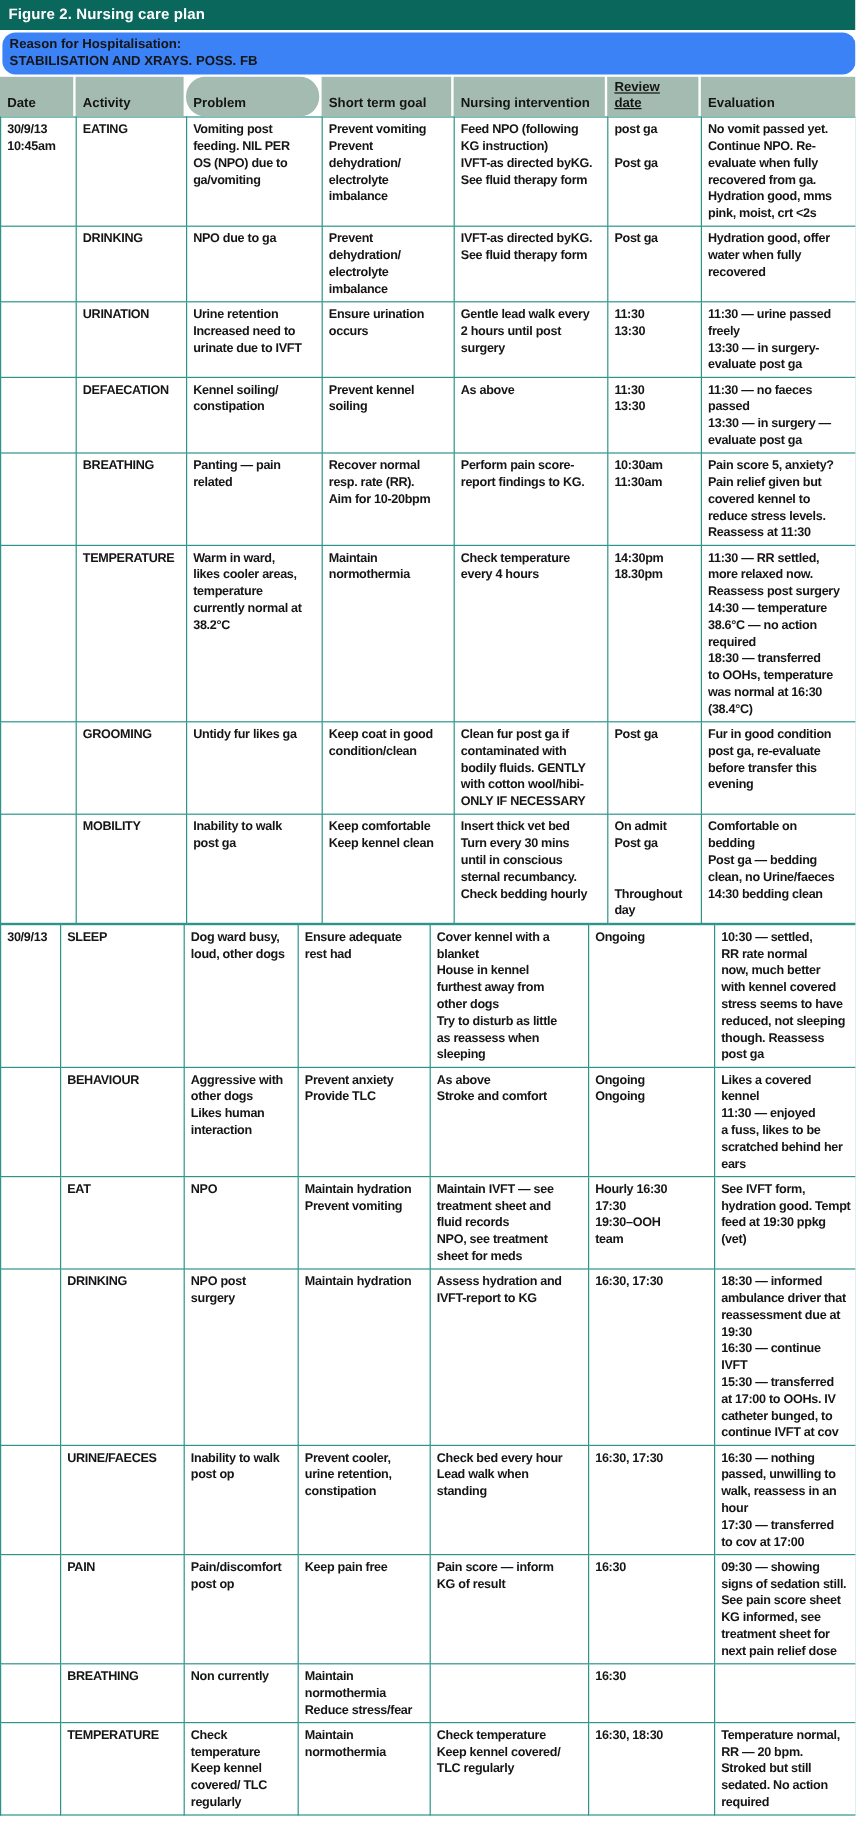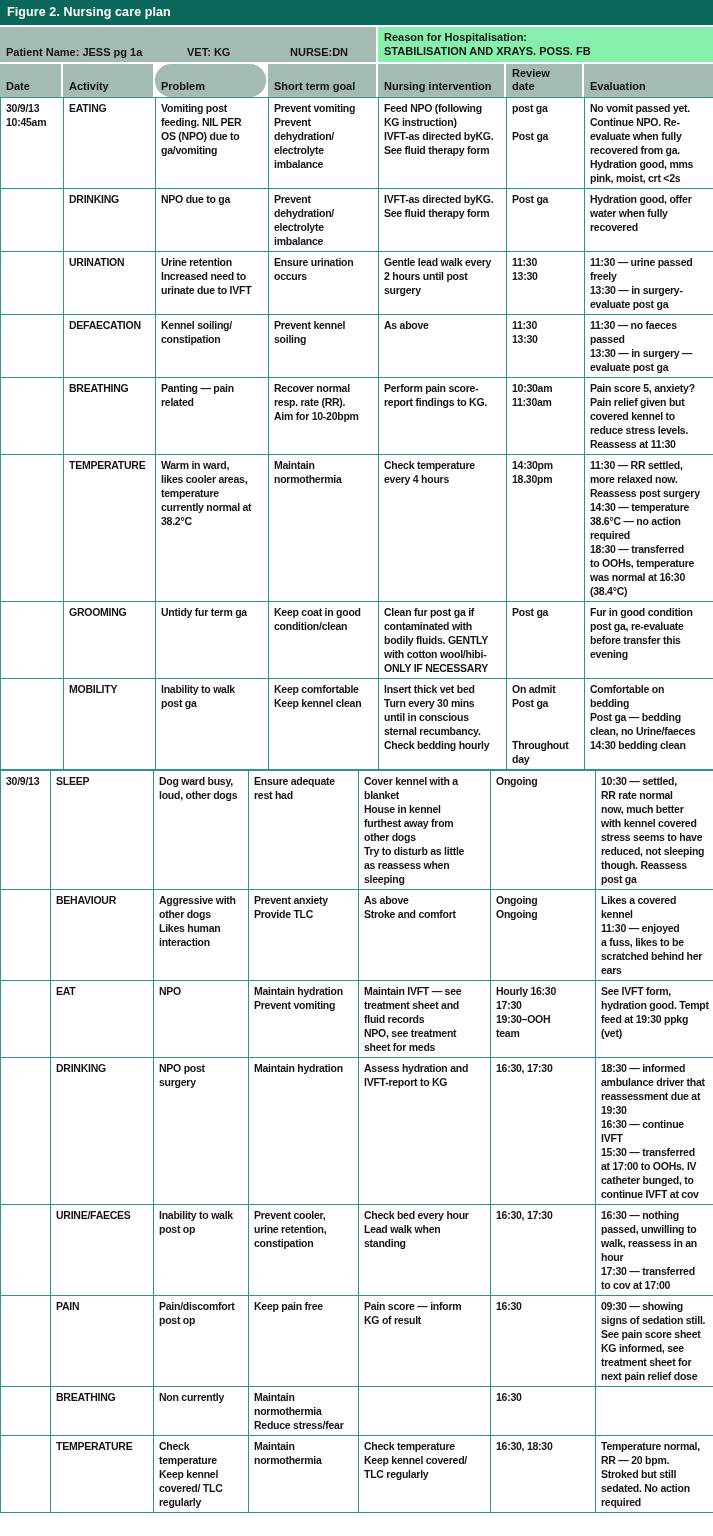--- a/index.html
+++ b/index.html
@@ -15,32 +15,32 @@
   }
   .band { display:flex; background:#fff; }
   .patient-band { margin-top:2px; min-height:35px; }
   .patient-left {
     width:376px; background:#a3bbb0; display:flex; align-items:flex-end;
     padding:3px 0 4px 6px; font-size:11px;
   }
   .patient-left .pl-name { width:181px; }
   .patient-left .pl-vet  { width:103px; }
   .patient-right {
-    flex:1; background:#86efac; margin-left:2px;
-    padding:3px 0 4px 6px; font-size:11px; line-height:14px; white-space:pre-line;
+    flex:1; background:#3b82f6; margin-left:2px;
+    padding:3px 0 4px 6px; font-size:11px; line-height:14px; white-space:pre-line;border-radius:11px;
   }
   .header-band { margin-top:2px; min-height:31px; }
   .hcell {
     background:#a3bbb0; display:flex; align-items:flex-end;
     padding:3px 2px 4px 6px; font-size:11px; line-height:13px;
     white-space:pre-line; margin-left:2px;
   }
   .hcell:first-child { margin-left:0; }
   .hc0 { width:61px; } .hc1 { width:90px; } .hc2 { width:111px;border-radius:16px; }
-  .hc3 { width:108px; } .hc4 { width:126px; } .hc5 { width:76px; }
+  .hc3 { width:108px; } .hc4 { width:126px; } .hc5 { width:76px;text-decoration:underline; }
   .hc6 { flex:1; }
   table { border-collapse:collapse; table-layout:fixed; width:713px; }
   td {
     border:1.5px solid #2e948a; vertical-align:top;
     padding:3px 3px 3px 5px; font-size:10.5px; line-height:14px;
     letter-spacing:-0.25px; white-space:pre-line; overflow:hidden;
   }
   
   .s1 .w0{width:63px} .s1 .w1{width:92px} .s1 .w2{width:113px}
   .s1 .w3{width:110px} .s1 .w4{width:128px} .s1 .w5{width:78px} .s1 .w6{width:129px}
@@ -52,25 +52,20 @@
 </head>
 <body>
 
 <div class="page">
 
   <div class="title-bar">
     <span>Figure 2. Nursing care plan</span>
   </div>
 
   <div class="band patient-band">
-    <div class="patient-left">
-      <span class="pl-name">Patient Name: JESS pg 1a</span>
-      <span class="pl-vet">VET: KG</span>
-      <span class="pl-nurse">NURSE:DN</span>
-    </div>
     <div class="patient-right">Reason for Hospitalisation:
 STABILISATION AND XRAYS. POSS. FB</div>
   </div>
 
   <div class="band header-band">
     <div class="hcell hc0">Date</div>
     <div class="hcell hc1">Activity</div>
     <div class="hcell hc2">Problem</div>
     <div class="hcell hc3">Short term goal</div>
     <div class="hcell hc4">Nursing intervention</div>
@@ -195,21 +190,21 @@
 38.6°C — no action
 required
 18:30 — transferred
 to OOHs, temperature
 was normal at 16:30
 (38.4°C)</td>
         </tr>
         <tr>
           <td class="w0"></td>
           <td class="w1">GROOMING</td>
-          <td class="w2">Untidy fur term ga</td>
+          <td class="w2">Untidy fur likes ga</td>
           <td class="w3">Keep coat in good
 condition/clean</td>
           <td class="w4">Clean fur post ga if
 contaminated with
 bodily fluids. GENTLY
 with cotton wool/hibi-
 ONLY IF NECESSARY</td>
           <td class="w5">Post ga</td>
           <td class="w6">Fur in good condition
 post ga, re-evaluate

